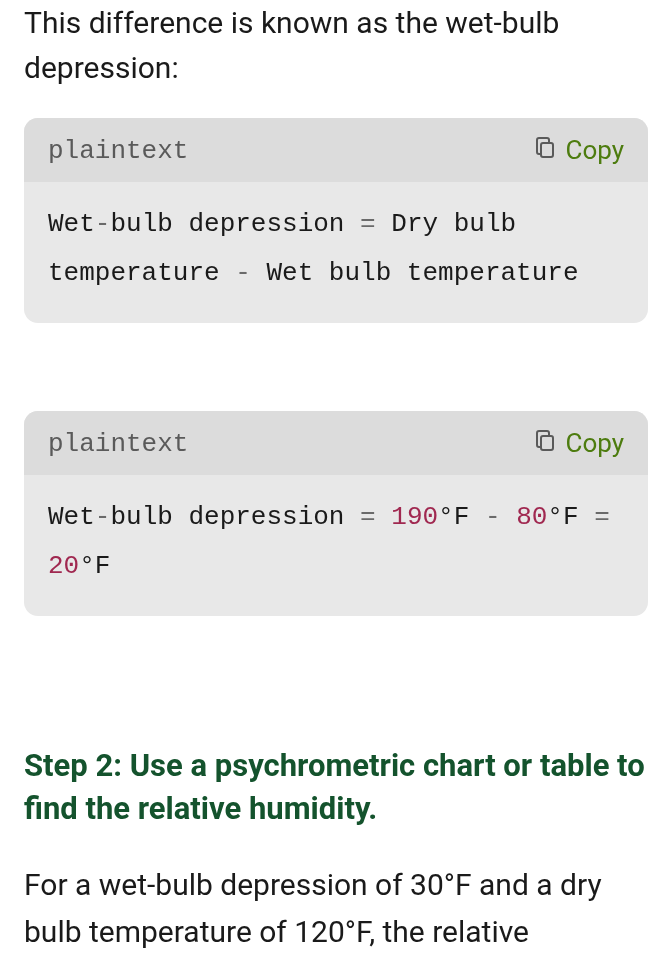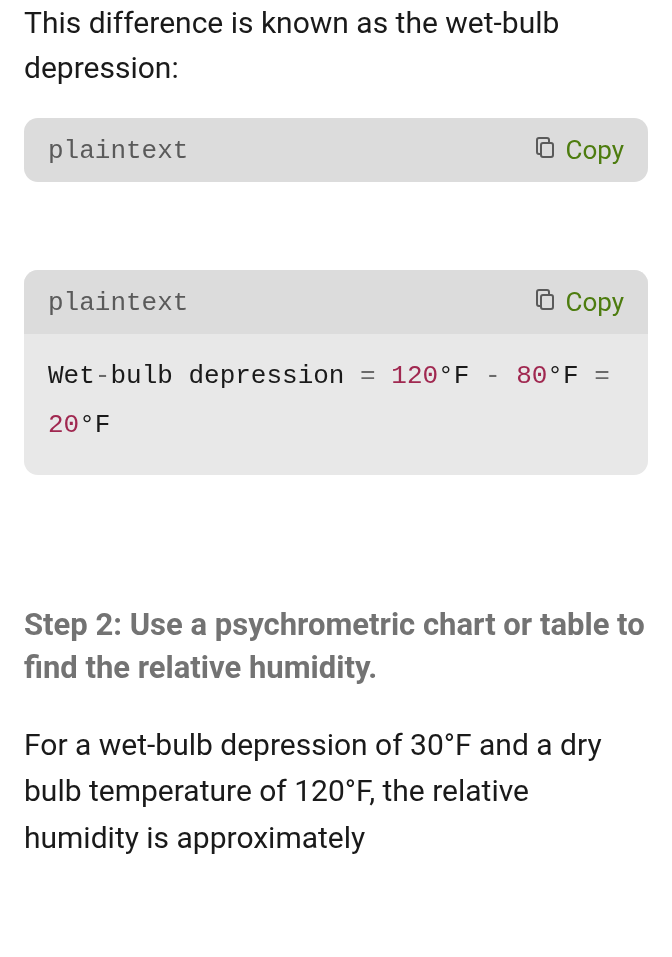--- a/index.html
+++ b/index.html
@@ -68,21 +68,21 @@
     .tok-punct { color: #6a6a6a; }
     .tok-op { color: #6a6a6a; }
     .tok-num { color: #a02850; }
     .gap {
       height: 60px;
     }
     .step-heading {
       font-size: 31px;
       font-weight: 700;
       line-height: 1.4;
-      color: #737373;
+      color: #14532d;
       margin-bottom: 32px;
     }
     .body-text {
       font-size: 30px;
       line-height: 1.55;
       color: #1a1a1a;
     }
   </style>
 </head>
 <body>
@@ -97,38 +97,39 @@
       <button class="copy-button">
         <span>
           <svg viewBox="0 0 24 24" fill="none" stroke="#5a5a5a" stroke-width="2">
             <rect x="8" y="8" width="12" height="14" rx="2"></rect>
             <path d="M16 8V5a2 2 0 0 0-2-2H6a2 2 0 0 0-2 2v12a2 2 0 0 0 2 2h2"></path>
           </svg>
         </span>
         <span>Copy</span>
       </button>
     </div>
+    <div class="code-content"><span>Wet</span><span class="tok-punct">-</span><span>bulb depression </span><span class="tok-op">=</span><span> Dry bulb temperature </span><span class="tok-op">-</span><span> Wet bulb temperature</span></div>
   </div>
 
   <div class="gap"></div>
 
   <div class="code-block">
     <div class="code-header">
       <span class="code-lang">plaintext</span>
       <button class="copy-button">
         <span>
           <svg viewBox="0 0 24 24" fill="none" stroke="#5a5a5a" stroke-width="2">
             <rect x="8" y="8" width="12" height="14" rx="2"></rect>
             <path d="M16 8V5a2 2 0 0 0-2-2H6a2 2 0 0 0-2 2v12a2 2 0 0 0 2 2h2"></path>
           </svg>
         </span>
         <span>Copy</span>
       </button>
     </div>
-    <div class="code-content"><span>Wet</span><span class="tok-punct">-</span><span>bulb depression </span><span class="tok-op">=</span><span> </span><span class="tok-num">120</span><span>°F </span><span class="tok-op">-</span><span> </span><span class="tok-num">80</span><span>°F </span><span class="tok-op">=</span><span> </span><span class="tok-num">20</span><span>°F</span></div>
+    <div class="code-content"><span>Wet</span><span class="tok-punct">-</span><span>bulb depression </span><span class="tok-op">=</span><span> </span><span class="tok-num">190</span><span>°F </span><span class="tok-op">-</span><span> </span><span class="tok-num">80</span><span>°F </span><span class="tok-op">=</span><span> </span><span class="tok-num">20</span><span>°F</span></div>
   </div>
 
   <div class="gap"></div>
   <div style="height:40px"></div>
 
   <h2 class="step-heading">Step 2: Use a psychrometric chart or table to find the relative humidity.</h2>
 
   <p class="body-text">
     <span>For a wet-bulb depression of 30°F and a dry bulb temperature of 120°F, the relative humidity is approximately </span>
   </p>

